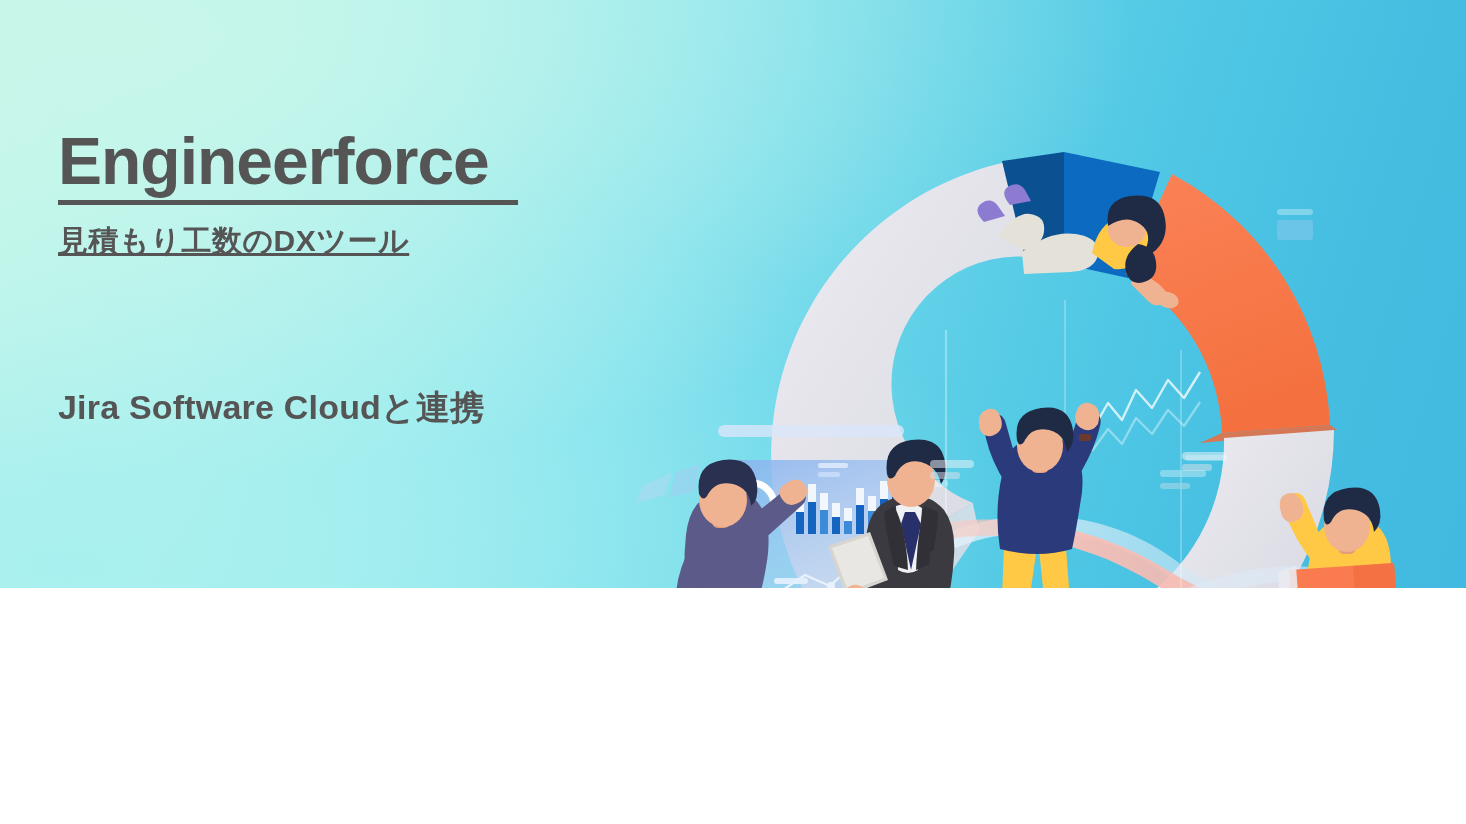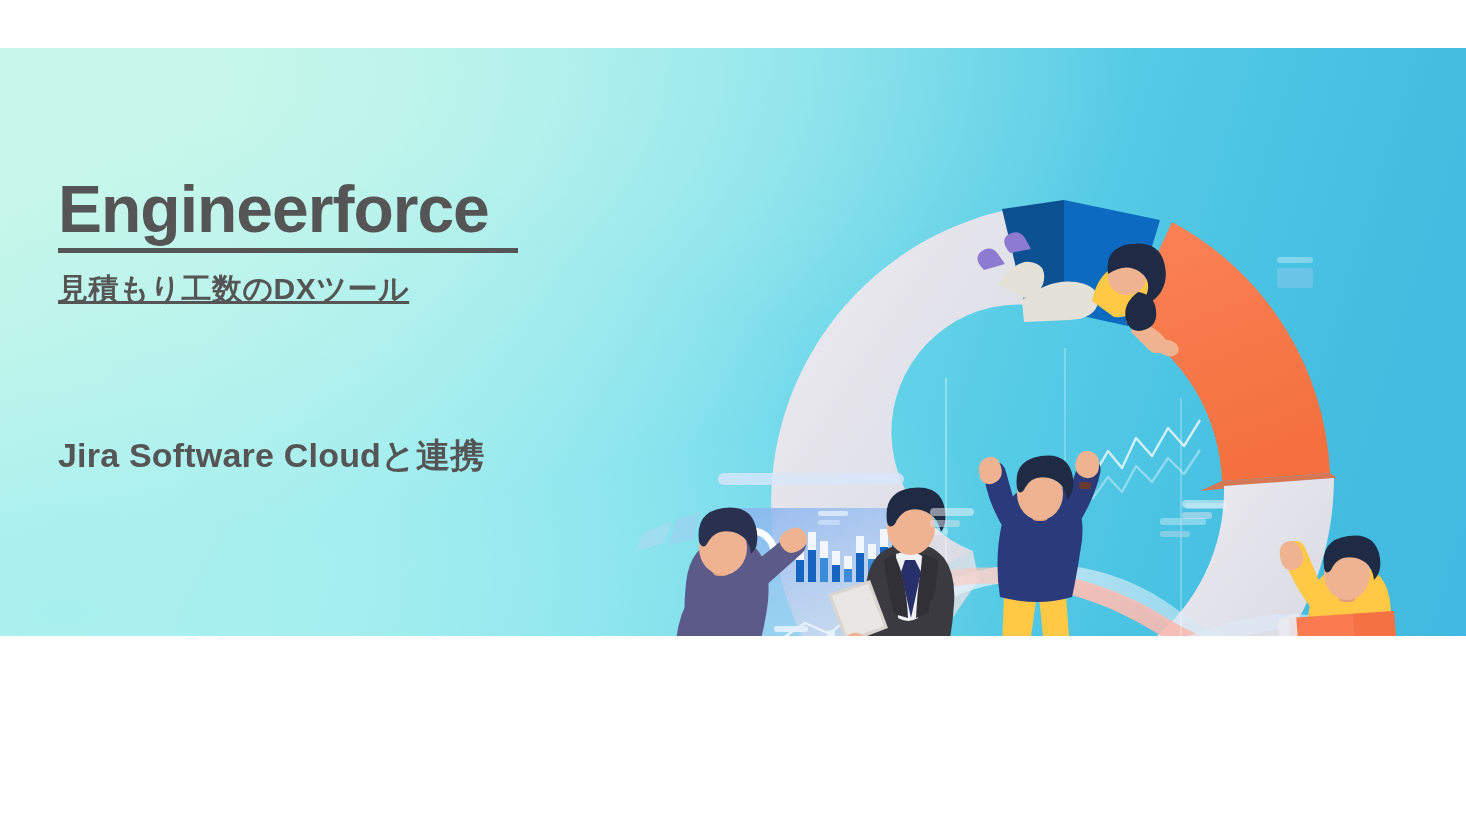--- a/index.html
+++ b/index.html
@@ -7,21 +7,20 @@
   html, body {
     width:1466px; height:824px; overflow:hidden;
     font-family:"Liberation Sans","DejaVu Sans",sans-serif;
   }
   #slide {
     position:relative; width:1466px; height:588px; overflow:hidden;
     background:
       radial-gradient(120% 130% at 8% 6%, #c8f7ea 0%, rgba(200,247,234,0) 58%),
       radial-gradient(110% 120% at 4% 96%, #a8f0ef 0%, rgba(168,240,239,0) 60%),
       linear-gradient(107deg, #c6f6e9 0%, #b2f1ee 17%, #9aeaef 31%, #7fe0ee 45%, #62d2e8 60%, #4ec6e4 75%, #45bde1 88%, #42b9e0 100%);
-    margin-top: 48px;
   }
 
   
   .text-block { position:absolute; left:58px; top:128px; width:640px; }
   .title {
     font-size:66px; font-weight:700; color:#555555; letter-spacing:-1px;
     line-height:1.0; white-space:nowrap;
   }
   .title-rule { width:460px; height:5px; background:#555555; margin-top:6px; }
   .subtitle {

